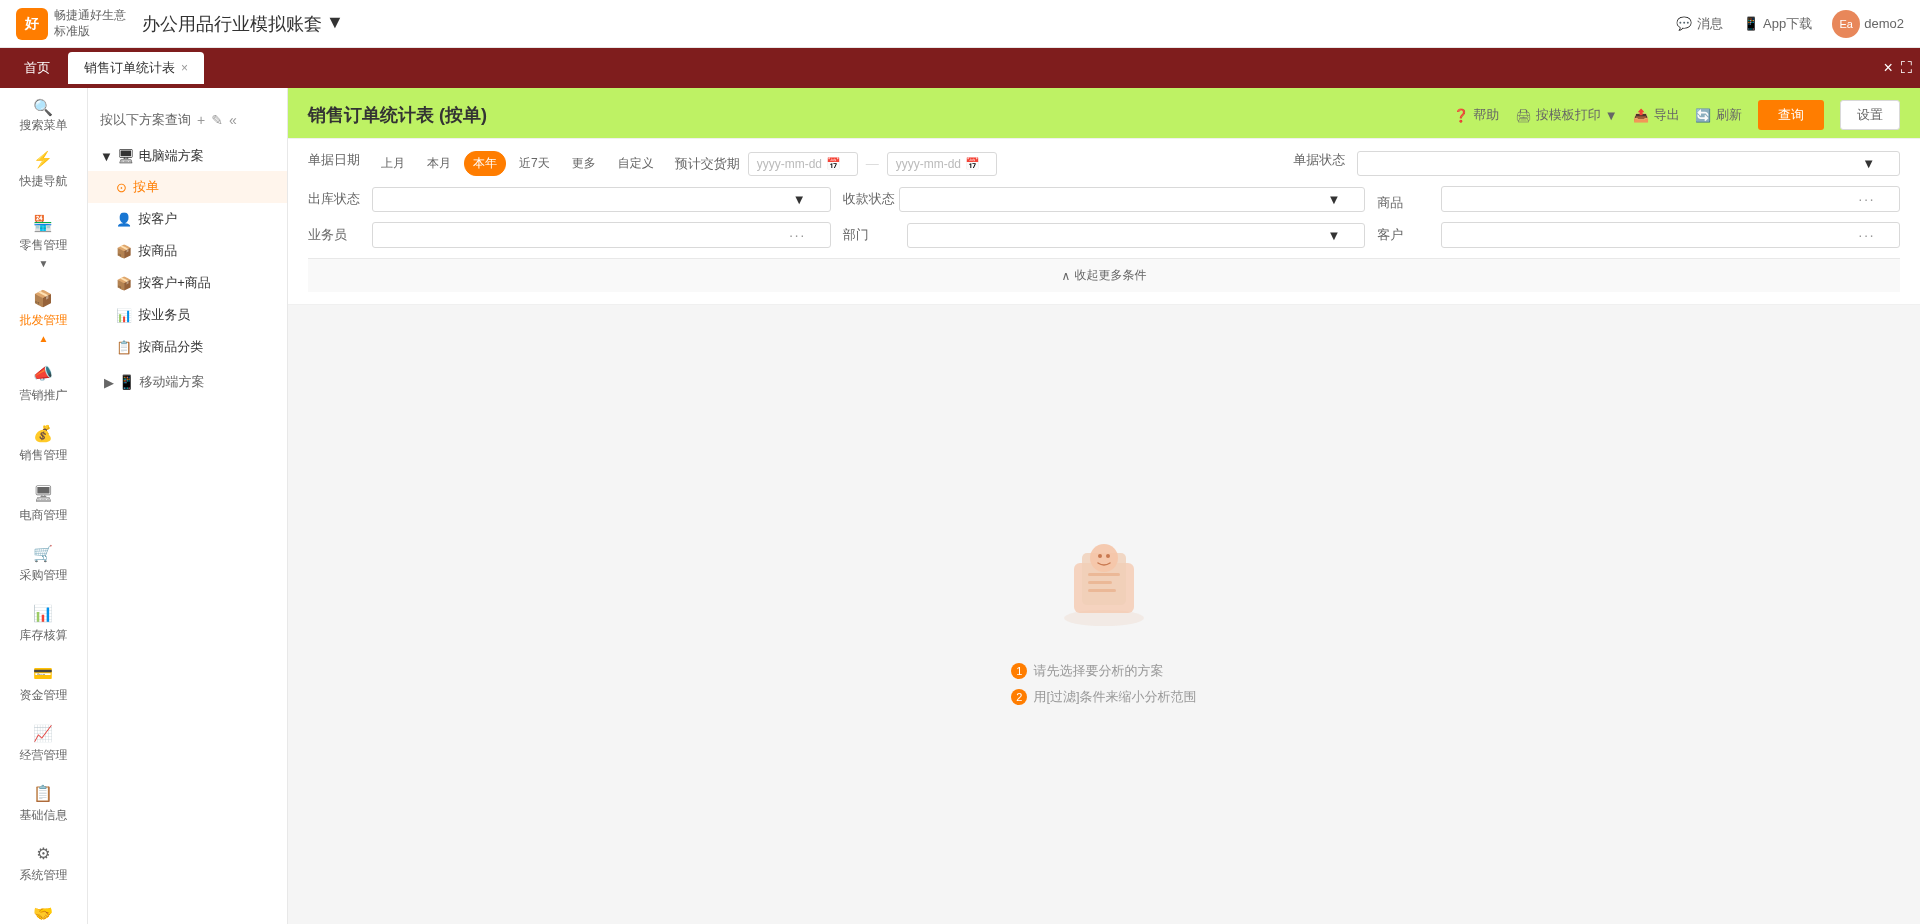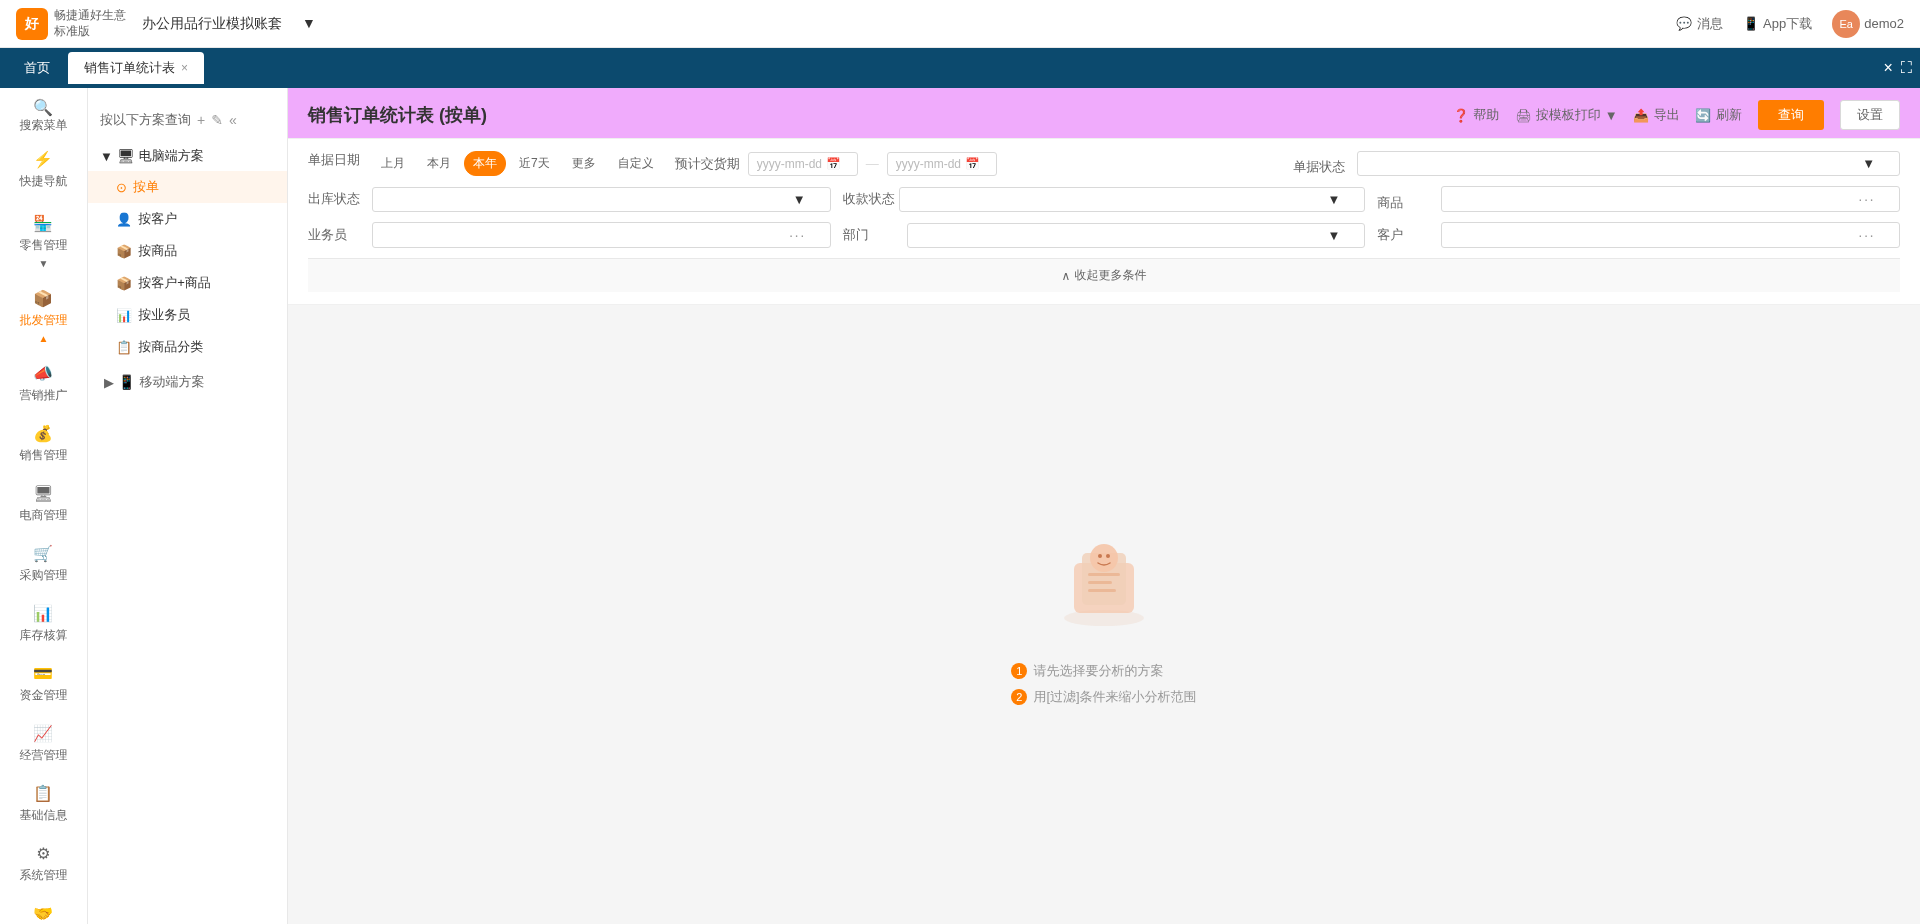--- a/index.html
+++ b/index.html
@@ -19,31 +19,31 @@
     }
     .top-bar-left { display: flex; align-items: center; gap: 8px; }
     .logo-area { display: flex; align-items: center; gap: 6px; }
     .logo-icon {
       width: 32px; height: 32px; background: #ff7d00; border-radius: 6px;
       display: flex; align-items: center; justify-content: center;
       color: #fff; font-size: 14px; font-weight: bold;
     }
     .logo-text { font-size: 12px; color: #666; line-height: 1.3; }
     .company-selector {
-      display: flex; gap: 20px;
-      color: #333; font-size: 14px; cursor: pointer; padding: 0 8px;
+      display: flex; gap: 4px;
+      color: #333; font-size: 18px; cursor: pointer; padding: 0 8px;
     }
     .top-bar-right { display: flex; align-items: center; gap: 20px; }
     .top-bar-btn { display: flex; align-items: center; gap: 4px; color: #666; cursor: pointer; font-size: 13px; }
     .avatar { width: 28px; height: 28px; border-radius: 50%; background: #e8875a; display: flex; align-items: center; justify-content: center; color: #fff; font-size: 11px; }
 
     
     .tab-bar {
       height: 40px;
-      background: #0c4a6e;
+      background: #7f1d1d;
       display: flex;
       align-items: center;
       padding: 0 8px;
       gap: 2px;
     }
     .tab-item {
       height: 32px;
       padding: 0 16px;
       border-radius: 4px 4px 0 0;
       display: flex; align-items: center; gap: 6px;
@@ -111,21 +111,21 @@
     .sub-group-header {
       display: flex; align-items: center; gap: 4px;
       padding: 6px 12px 6px 16px; font-size: 13px; color: #666; cursor: pointer;
     }
 
     
     .main-panel { flex: 1; display: flex; flex-direction: column; overflow: hidden; }
     .main-header {
       padding: 12px 20px 8px;
       display: flex; align-items: center; justify-content: space-between;
-      background: #f0abfc; border-bottom: 1px solid #f0f0f0;
+      background: #bef264; border-bottom: 1px solid #f0f0f0;
     }
     .page-title { font-size: 18px; font-weight: bold; color: #333; }
     .header-actions { display: flex; align-items: center; gap: 16px; }
     .header-action { display: flex; align-items: center; gap: 4px; color: #666; cursor: pointer; font-size: 13px; }
     .btn-primary {
       background: #ff7d00; color: #fff; border: none;
       padding: 6px 20px; border-radius: 3px; cursor: pointer; font-size: 13px;
     }
     .btn-default {
       background: #fff; color: #666; border: 1px solid #d9d9d9;
@@ -391,21 +391,21 @@
             <div class="filter-date-input">
               <span style="color:#bbb;">yyyy-mm-dd</span>
               <span style="color:#bbb;">📅</span>
             </div>
             <span class="row-separator">—</span>
             <div class="filter-date-input">
               <span style="color:#bbb;">yyyy-mm-dd</span>
               <span style="color:#bbb;">📅</span>
             </div>
           </div>
-          <div style="display:flex;align-items:flex-end;gap:8px;flex:1;">
+          <div style="display:flex;align-items:flex-start;gap:8px;flex:1;">
             <span class="filter-label">单据状态</span>
             <div class="filter-select filter-select-wide" style="flex:1;">
               <span></span>
               <span>▼</span>
             </div>
           </div>
         </div>
 
 
         <div class="filter-row">

